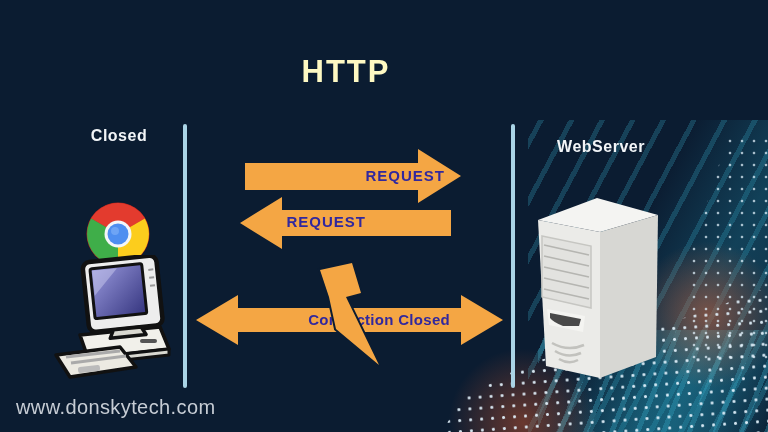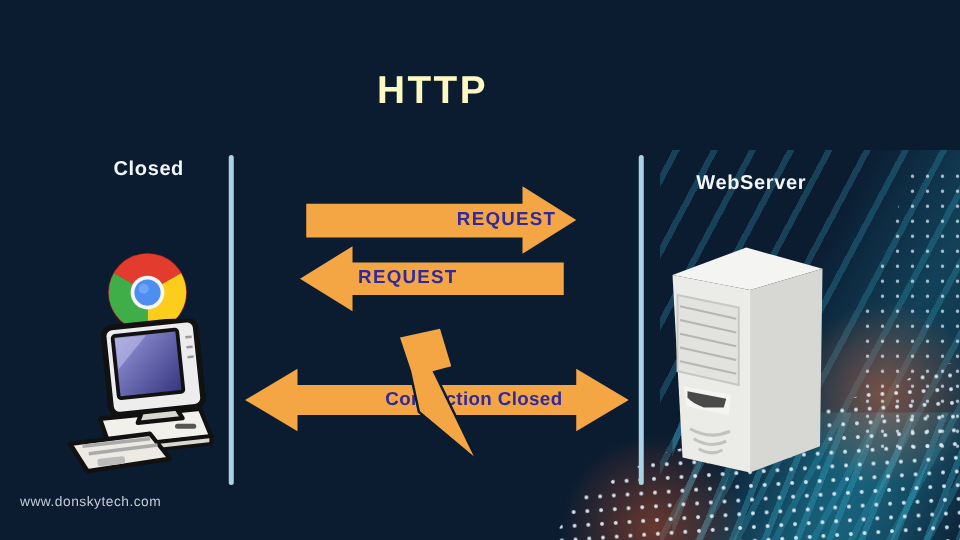--- a/index.html
+++ b/index.html
@@ -49,21 +49,21 @@
     position:absolute;left:0;top:54px;width:692px;text-align:center;z-index:3;
     color:#fef9c3;font-size:31px;font-weight:bold;letter-spacing:2px;
   }
   .side-label{
     position:absolute;z-index:3;color:#f2f5f8;font-weight:bold;text-align:center;
   }
   .client-label{left:59px;top:127px;width:120px;font-size:16px;letter-spacing:.5px;}
   .server-label{left:540px;top:138px;width:122px;font-size:16px;letter-spacing:.5px;}
   .footer{
     position:absolute;left:16px;top:396px;z-index:3;
-    color:#c6ccd4;font-size:11px;letter-spacing:.4px;
+    color:#c6ccd4;font-size:20px;letter-spacing:.4px;
   }
   .vline{
     position:absolute;top:124px;width:4px;height:264px;background:#aad4e6;
     border-radius:2px;z-index:2;
   }
   .vline-left{left:183px;}
   .vline-right{left:511px;}
   
   .arrow-svg{position:absolute;left:0;top:0;z-index:2;}
   .bolt-svg{position:absolute;left:0;top:0;z-index:5;}

